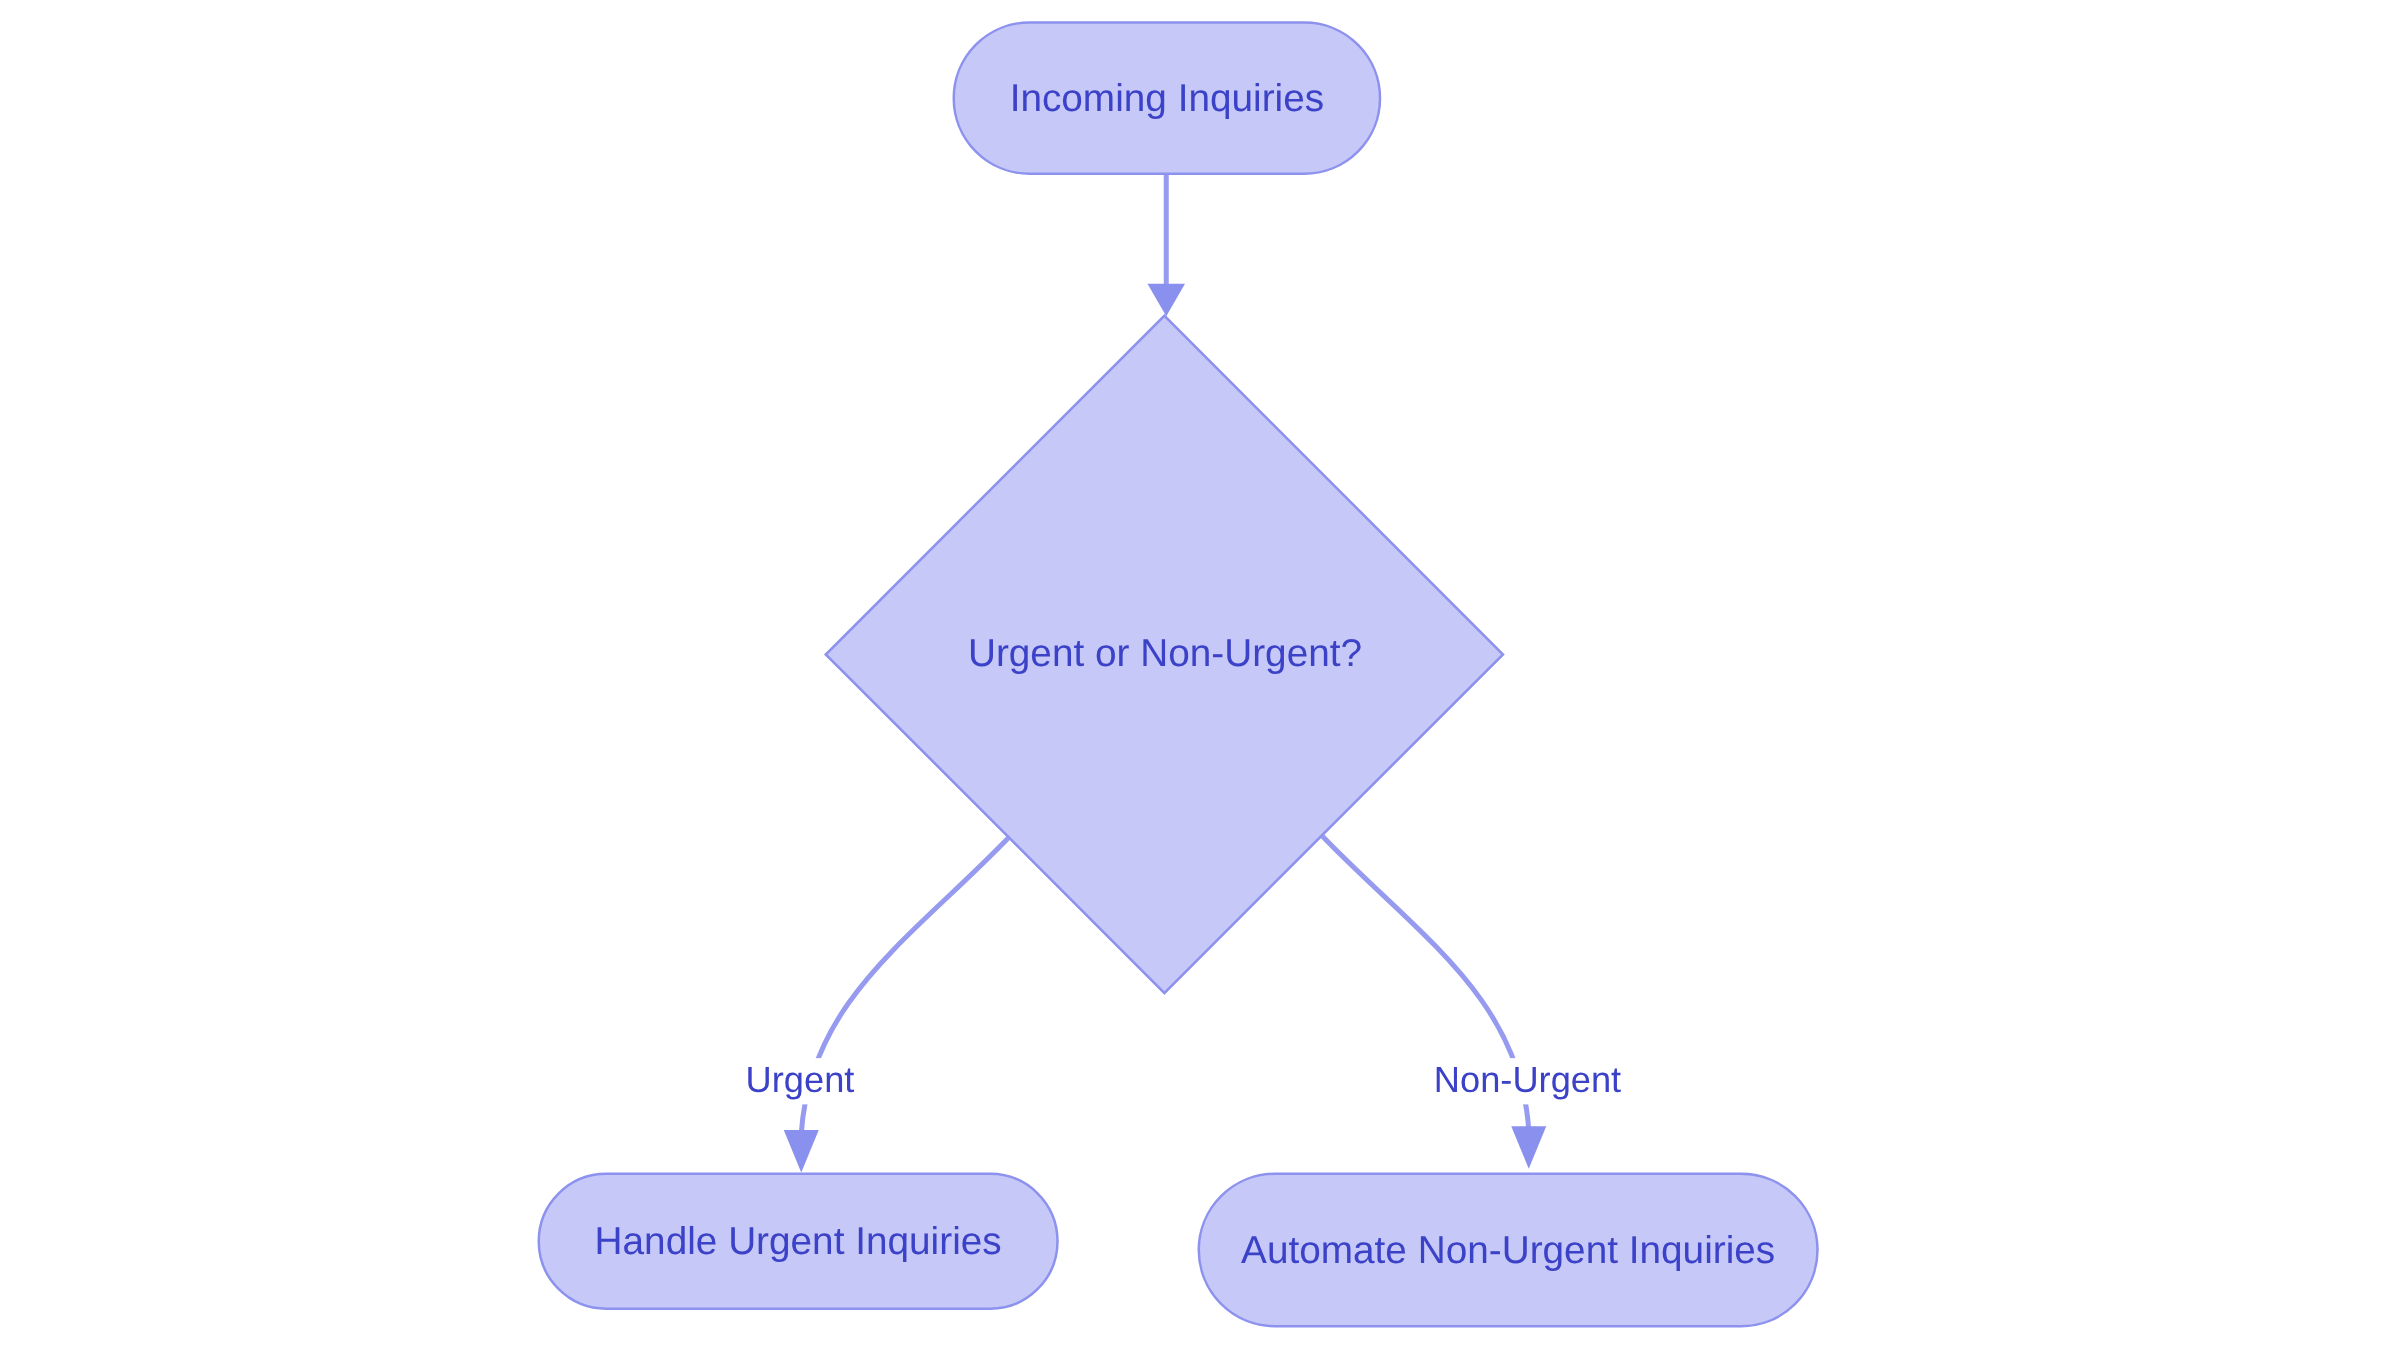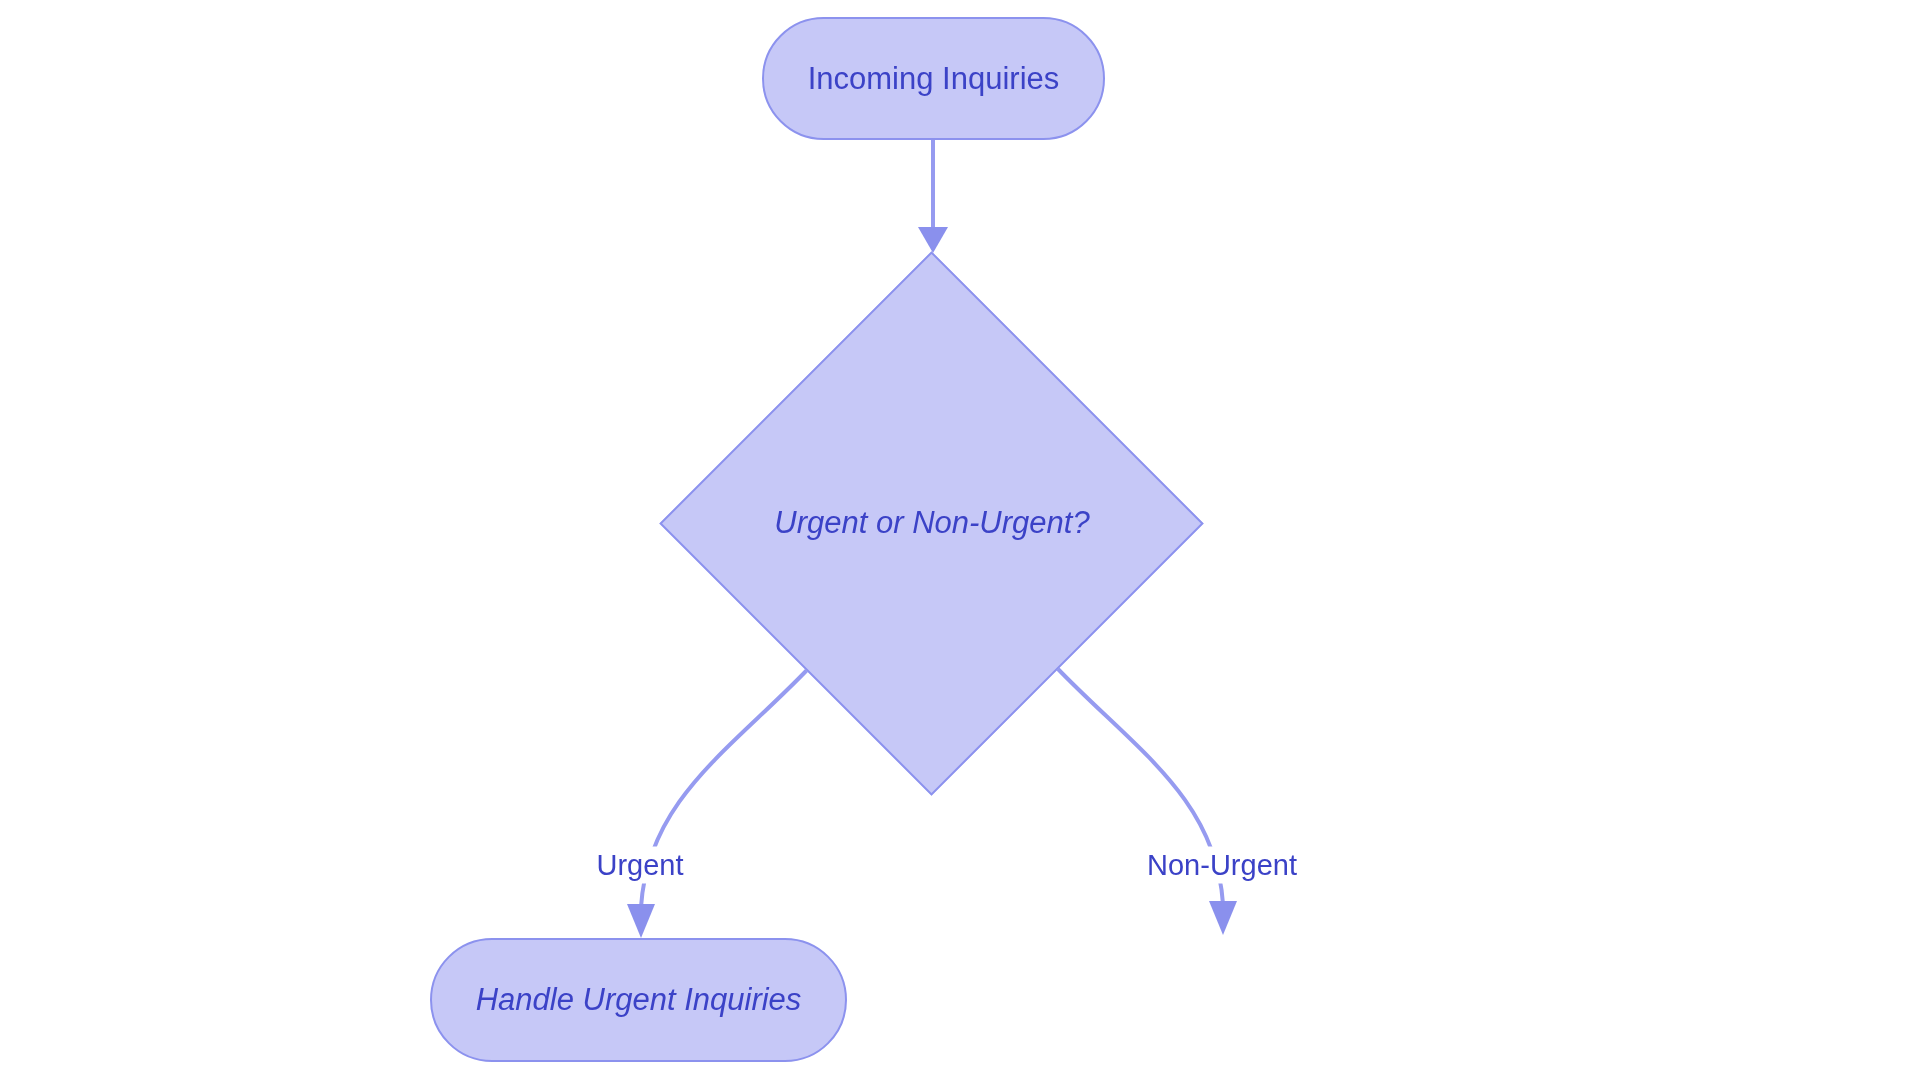--- a/index.html
+++ b/index.html
@@ -30,32 +30,31 @@
     font-size: 31px;
     display: flex;
     align-items: center;
     justify-content: center;
     z-index: 2;
     white-space: nowrap;
   }
   .stadium { border-radius: 62px; text-align: center; }
   .node-incoming  { left: 762px; top: 17px;  width: 343px; height: 123px; }
   .node-decision  { left: 739px; top: 331px; width: 385px; height: 385px; transform: rotate(45deg); }
-  .node-handle    { left: 430px; top: 938px; width: 417px; height: 124px; font-style: italic; }
+  .node-handle    { left: 430px; top: 938px; width: 417px; height: 110px; }
   .node-automate  { left: 958px; top: 938px; width: 497px; height: 124px; }
   .decision-label {
     position: absolute;
     left: 932px;
     top: 523px;
     transform: translate(-50%, -50%);
     color: #3b42c7;
     font-size: 31px;
     white-space: nowrap;
     z-index: 3;
-    font-style: italic;
   }
   .edge-label {
     position: absolute;
     transform: translate(-50%, -50%);
     background: #ffffff;
     padding: 2px 6px;
     color: #3b42c7;
     font-size: 29px;
     white-space: nowrap;
     z-index: 3;
@@ -89,14 +88,17 @@
   <div class="decision-label">Urgent or Non-Urgent?</div>
 
   <div class="edge-label edge-label-urgent">Urgent</div>
 
   <div class="edge-label edge-label-non-urgent">Non-Urgent</div>
 
   <div class="node stadium node-handle">
     <span>Handle Urgent Inquiries</span>
   </div>
 
+  <div class="node stadium node-automate">
+    <span>Automate Non-Urgent Inquiries</span>
+  </div>
 
 </div>
 
 </body></html>

